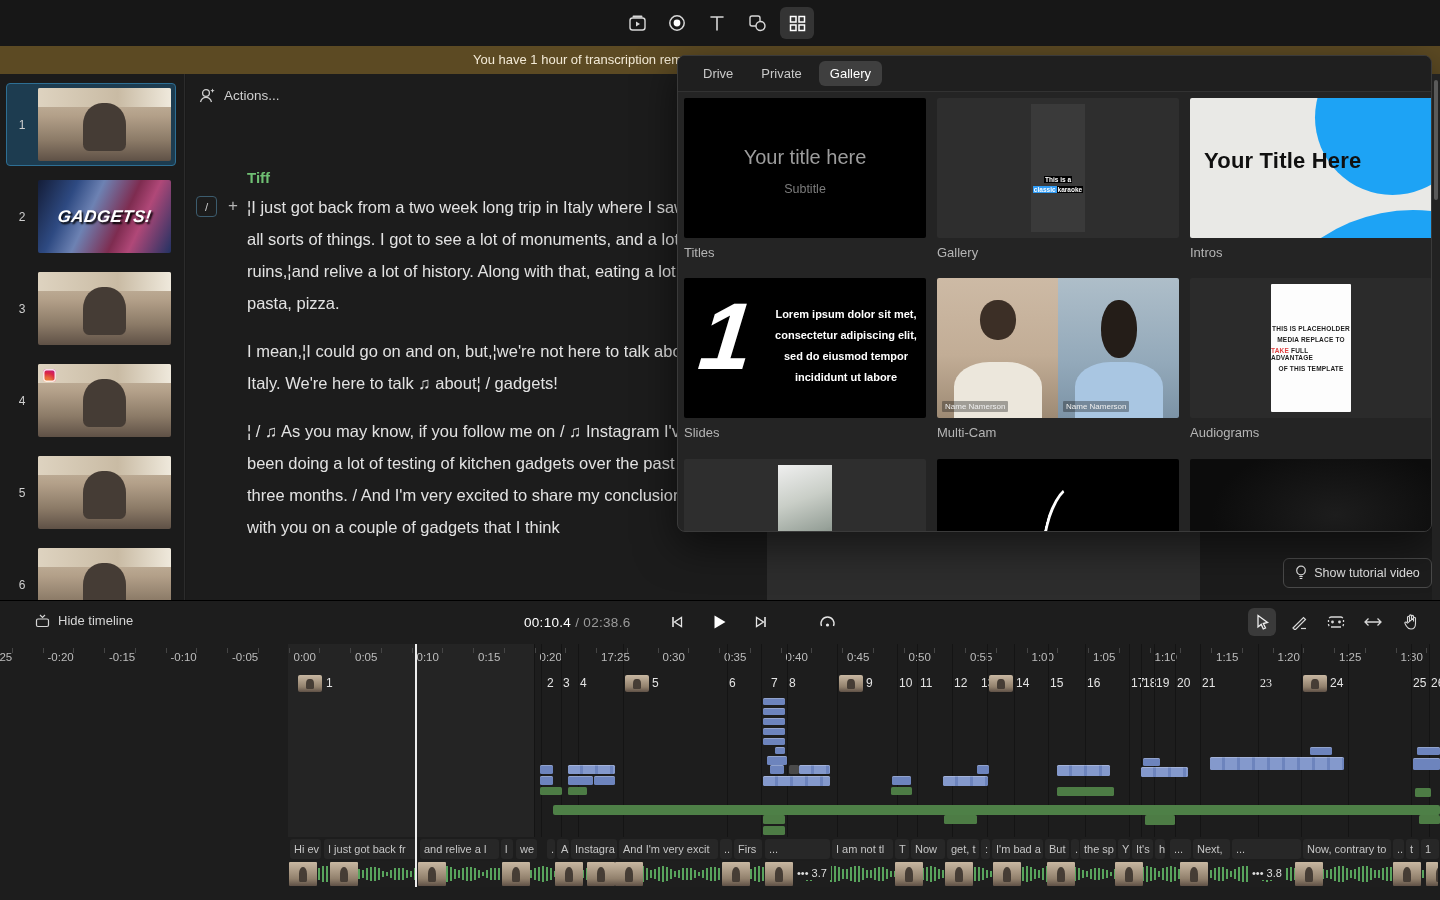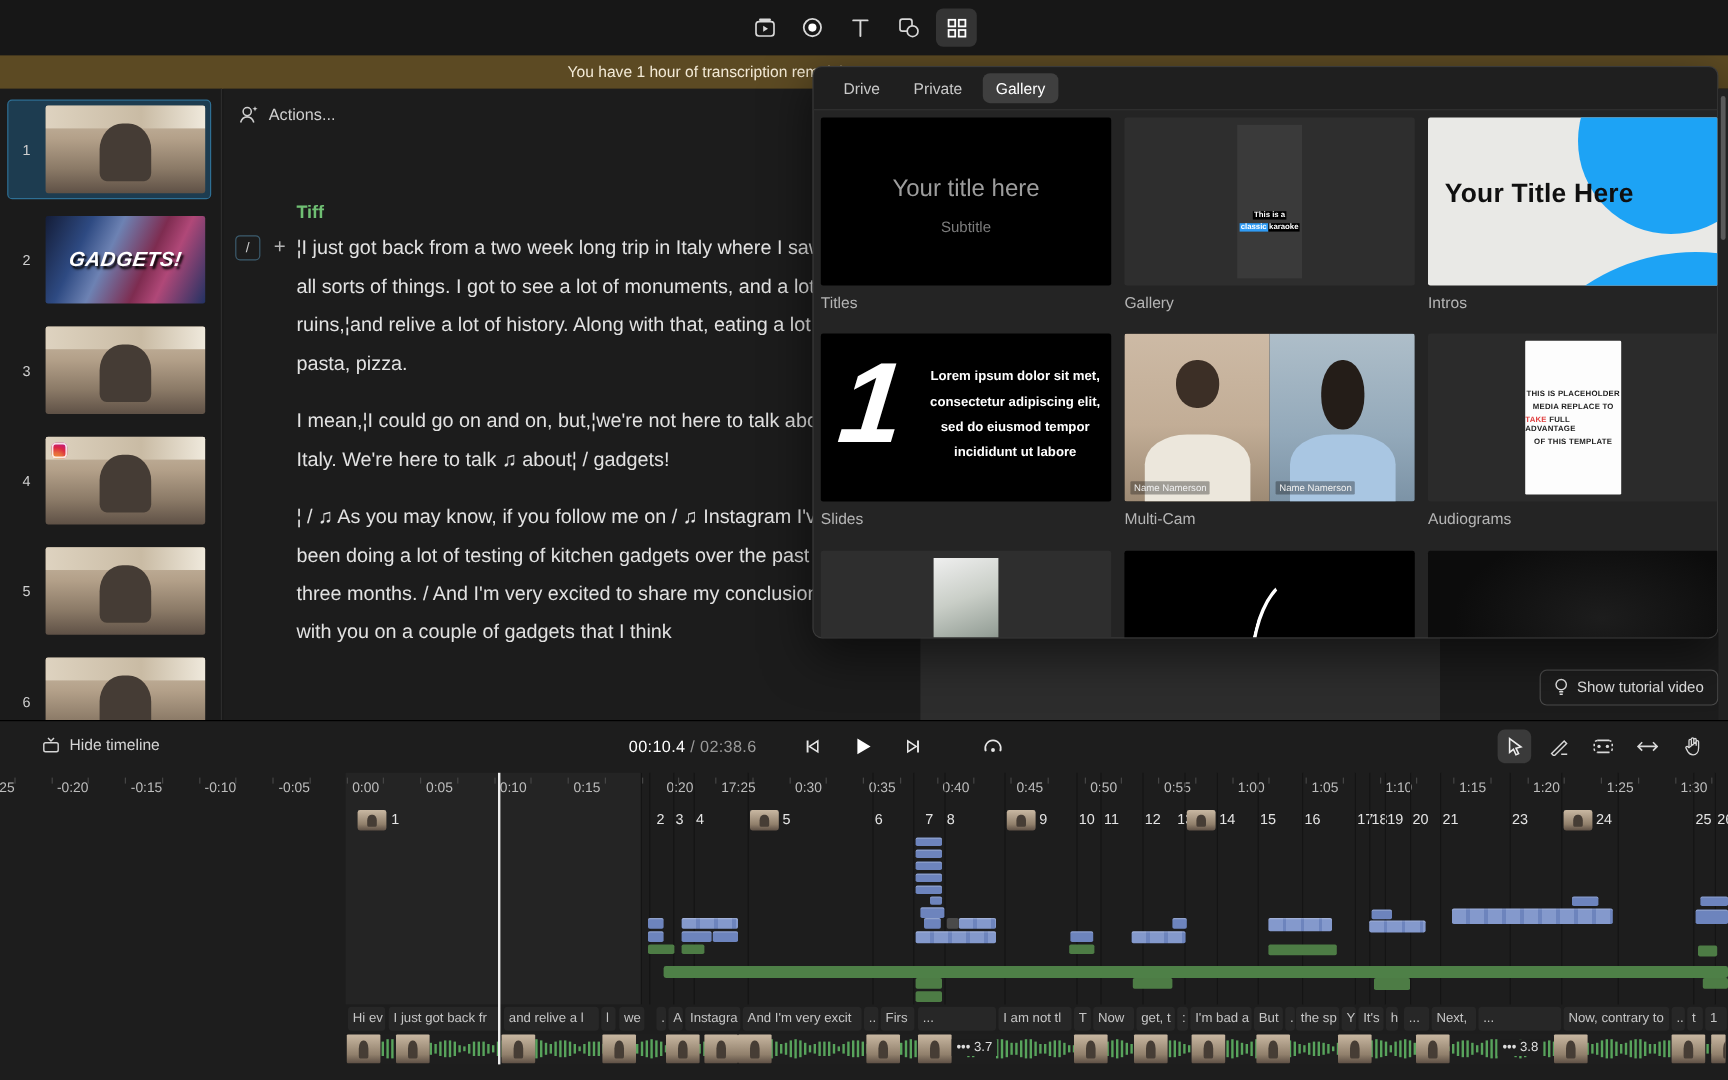--- a/index.html
+++ b/index.html
@@ -448,21 +448,21 @@
         <div class="tick" style="left: 1426.25px;"></div>
         <div class="rlabel" style="left: -14px;">-0:25</div>
         <div class="rlabel" style="left: 47.5px;">-0:20</div>
         <div class="rlabel" style="left: 109px;">-0:15</div>
         <div class="rlabel" style="left: 170.5px;">-0:10</div>
         <div class="rlabel" style="left: 232px;">-0:05</div>
         <div class="rlabel" style="left: 293.5px;">0:00</div>
         <div class="rlabel" style="left: 355px;">0:05</div>
         <div class="rlabel" style="left: 416.5px;">0:10</div>
         <div class="rlabel" style="left: 478px;">0:15</div>
-        <div class="rlabel" style="left: 539.5px; margin-left: 16px;">0:20</div>
+        <div class="rlabel" style="left: 539.5px;">0:20</div>
         <div class="rlabel" style="left: 601px;">17:25</div>
         <div class="rlabel" style="left: 662.5px;">0:30</div>
         <div class="rlabel" style="left: 724px;">0:35</div>
         <div class="rlabel" style="left: 785.5px;">0:40</div>
         <div class="rlabel" style="left: 847px;">0:45</div>
         <div class="rlabel" style="left: 908.5px;">0:50</div>
         <div class="rlabel" style="left: 970px;">0:55</div>
         <div class="rlabel" style="left: 1031.5px;">1:00</div>
         <div class="rlabel" style="left: 1093px;">1:05</div>
         <div class="rlabel" style="left: 1154.5px;">1:10</div>
@@ -490,21 +490,21 @@
         <div class="m-num" style="left: 981px;">13</div>
         <div class="m-thumb kitchen-mini" style="left: 989px;"></div>
         <div class="m-num" style="left: 1016px;">14</div>
         <div class="m-num" style="left: 1050px;">15</div>
         <div class="m-num" style="left: 1087px;">16</div>
         <div class="m-num" style="left: 1131px;">17</div>
         <div class="m-num" style="left: 1143px;">18</div>
         <div class="m-num" style="left: 1156px;">19</div>
         <div class="m-num" style="left: 1177px;">20</div>
         <div class="m-num" style="left: 1202px;">21</div>
-        <div class="m-num" style="left: 1260px;">23</div>
+        <div class="m-num" style="left: 1260px; font-family: Liberation Serif, serif;">23</div>
         <div class="m-thumb kitchen-mini" style="left: 1303px;"></div>
         <div class="m-num" style="left: 1330px;">24</div>
         <div class="m-num" style="left: 1413px;">25</div>
         <div class="m-num" style="left: 1431px;">26</div>
       </div>
     <div class="clips-area">
         <div class="gline" style="left: 534px;"></div>
         <div class="gline" style="left: 541px;"></div>
         <div class="gline" style="left: 561px;"></div>
         <div class="gline" style="left: 578px;"></div>

